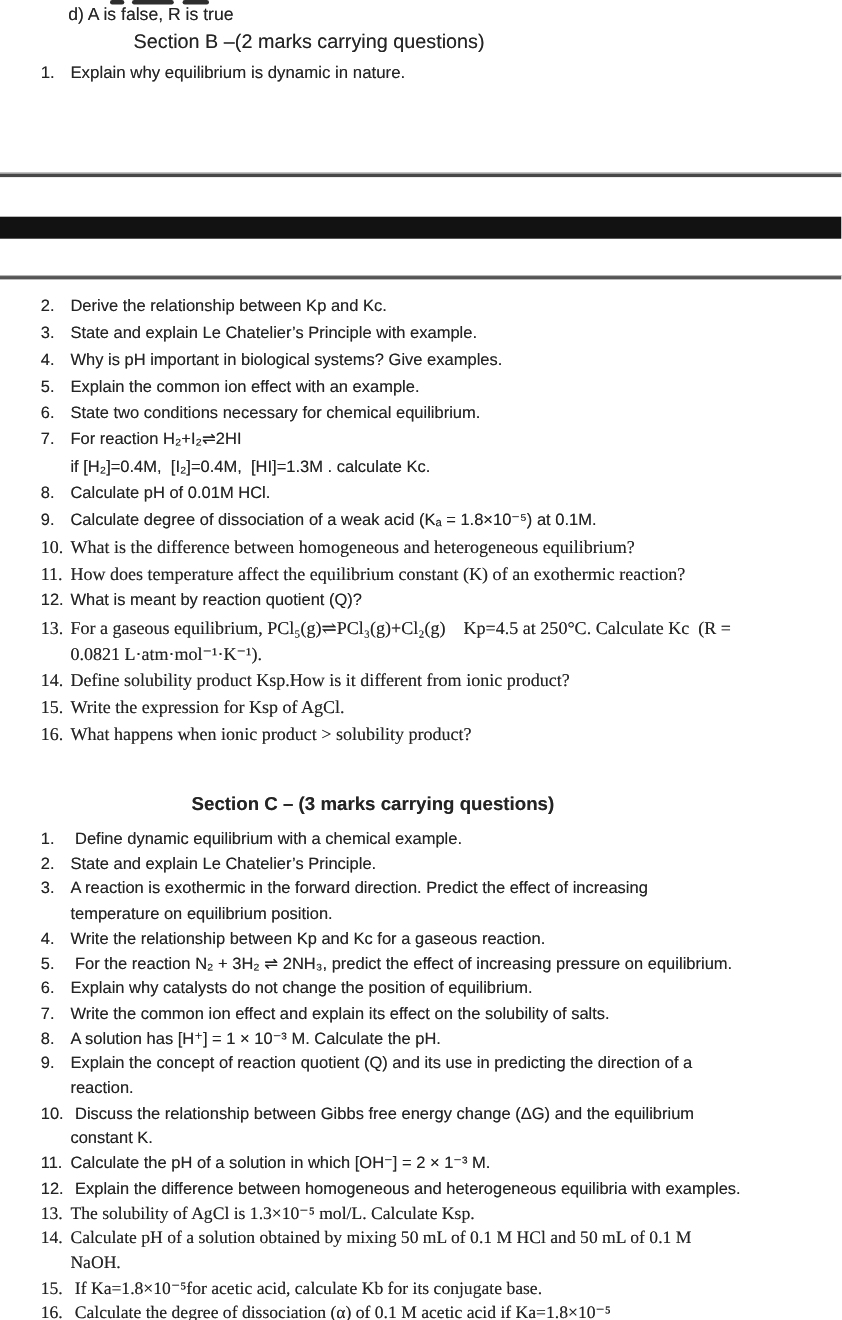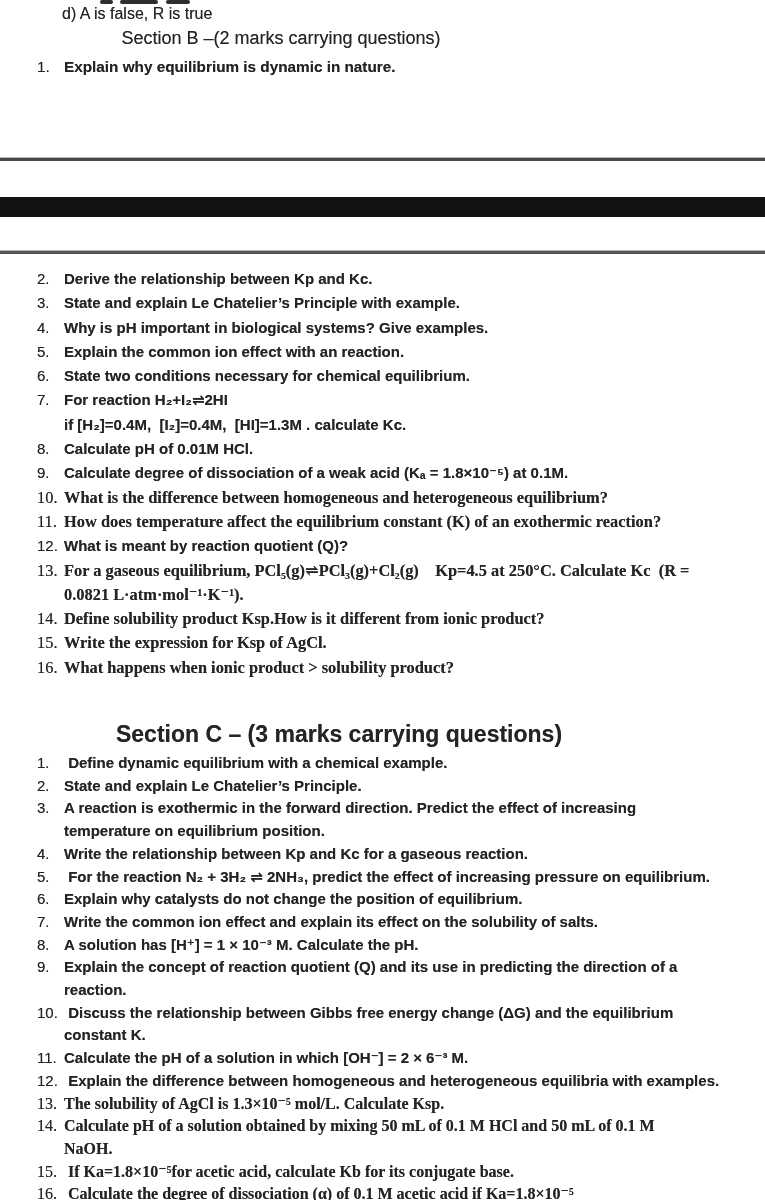--- a/index.html
+++ b/index.html
@@ -6,33 +6,33 @@
   body{
     width:765px;height:1200px;position:relative;overflow:hidden;
     background:#ffffff;color:#242424;
     font-family:"Liberation Sans","DejaVu Sans",sans-serif;
     text-shadow:0 0 0.6px rgba(30,30,30,.55);
   }
   .abs{position:absolute;}
   
   .qrow{display:flex;align-items:flex-start;}
   .qnum{flex:0 0 27px;}
-  .qtext{flex:1;white-space:pre-wrap;font-weight:bold;}
+  .qtext{flex:1;white-space:pre-wrap;}
   .sans{font-family:"Liberation Sans","DejaVu Sans",sans-serif;font-size:15px;}
   .serif{font-family:"Liberation Serif","DejaVu Serif",serif;font-size:16.4px;}
   #frag span{position:absolute;top:0;height:3.5px;background:#2e2e2e;border-radius:2px;}
   #option-d{top:5px;left:62px;font-size:16px;}
   #title-b{top:28px;left:0;width:562px;text-align:center;font-weight:normal;font-size:18px;}
   #q1-row{top:55px;left:0;right:0;padding-left:37px;line-height:24px;font-size:15.3px;}
   #rule-top{top:157px;left:0;width:765px;height:3px;background:#474747;border-top:1px solid #b5b5b5;}
   #page-break-bar{top:197px;left:0;width:765px;height:20px;background:#121212;}
   #rule-bottom{top:250px;left:0;width:765px;height:3px;background:#555555;border-top:1px solid #b5b5b5;}
   #list-b{top:263px;left:0;right:0;padding:4px 6px 0 37px;}
   #list-b .qrow{line-height:24.3px;}
-  #title-c{top:721px;left:0;width:678px;text-align:center;font-weight:bold;font-size:23px;}
+  #title-c{top:721px;left:0;width:678px;text-align:center;font-weight:bold;font-size:17px;}
   #list-c{top:749px;left:0;right:0;padding:3px 4px 0 37px;}
   #list-c .qrow{line-height:22.7px;}
   #list-c .sans{font-size:15px;}
   #list-c .serif{font-size:16px;}
 </style>
 </head>
 <body>
 
 <div id="frag" class="abs" style="top:0;left:100px;width:100px;height:4px;">
   <span style="left:0;width:13px;"></span>
@@ -61,21 +61,21 @@
   <div class="qrow sans">
     <span class="qnum">3.</span>
     <div class="qtext">State and explain Le Chatelier’s Principle with example.</div>
   </div>
   <div class="qrow sans">
     <span class="qnum">4.</span>
     <div class="qtext">Why is pH important in biological systems? Give examples.</div>
   </div>
   <div class="qrow sans">
     <span class="qnum">5.</span>
-    <div class="qtext">Explain the common ion effect with an reaction.</div>
+    <div class="qtext">Explain the common ion effect with an example.</div>
   </div>
   <div class="qrow sans">
     <span class="qnum">6.</span>
     <div class="qtext">State two conditions necessary for chemical equilibrium.</div>
   </div>
   <div class="qrow sans">
     <span class="qnum">7.</span>
     <div class="qtext">For reaction H₂+I₂⇌2HI
 if [H₂]=0.4M,  [I₂]=0.4M,  [HI]=1.3M . calculate Kc.</div>
   </div>
@@ -159,21 +159,21 @@
     <div class="qtext">Explain the concept of reaction quotient (Q) and its use in predicting the direction of a
 reaction.</div>
   </div>
   <div class="qrow sans">
     <span class="qnum">10.</span>
     <div class="qtext"> Discuss the relationship between Gibbs free energy change (ΔG) and the equilibrium
 constant K.</div>
   </div>
   <div class="qrow sans">
     <span class="qnum">11.</span>
-    <div class="qtext">Calculate the pH of a solution in which [OH⁻] = 2 × 6⁻³ M.</div>
+    <div class="qtext">Calculate the pH of a solution in which [OH⁻] = 2 × 1⁻³ M.</div>
   </div>
   <div class="qrow sans">
     <span class="qnum">12.</span>
     <div class="qtext"> Explain the difference between homogeneous and heterogeneous equilibria with examples.</div>
   </div>
   <div class="qrow serif">
     <span class="qnum">13.</span>
     <div class="qtext">The solubility of AgCl is 1.3×10⁻⁵ mol/L. Calculate Ksp.</div>
   </div>
   <div class="qrow serif">

